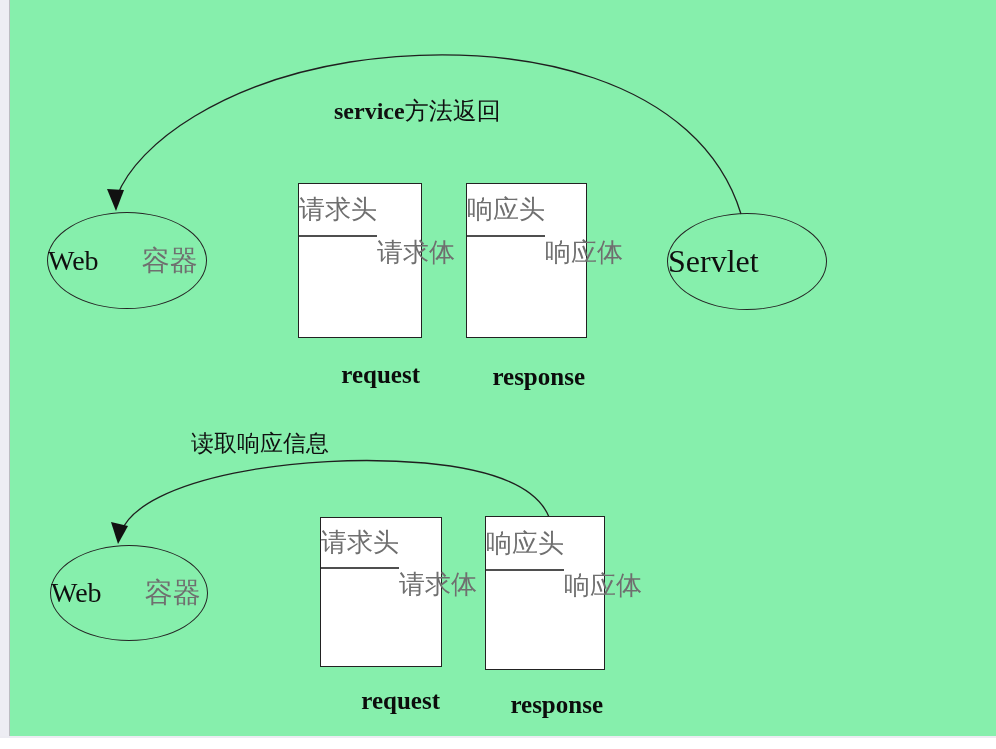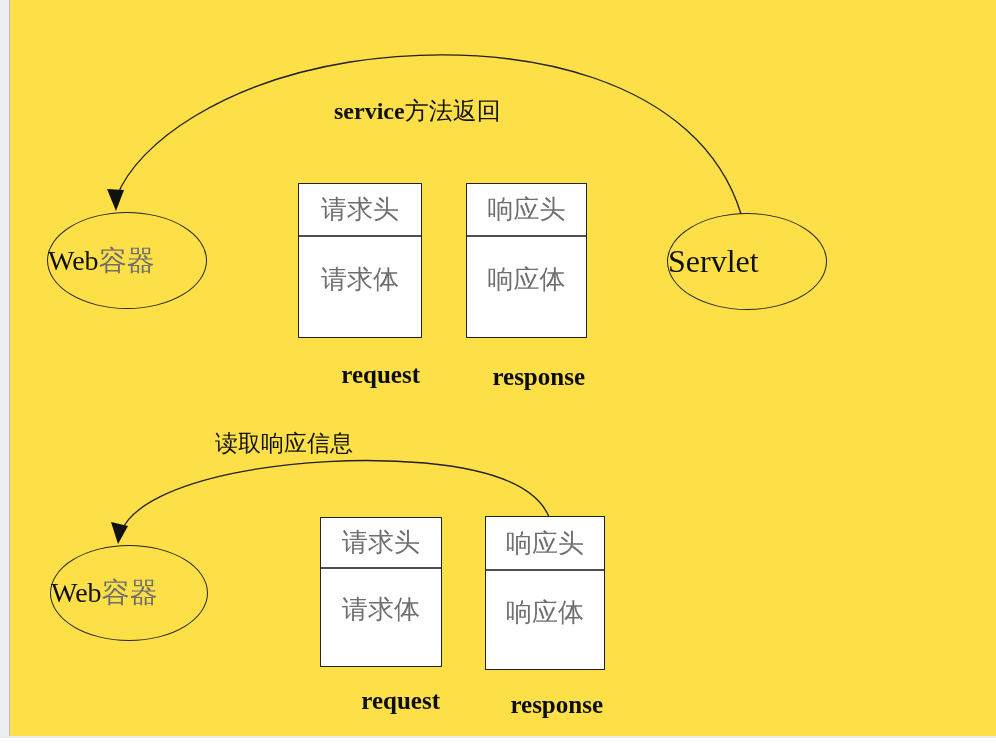--- a/index.html
+++ b/index.html
@@ -5,21 +5,21 @@
   html, body {
     margin: 0;
     padding: 0;
     background: #ffffff;
     font-family: "Liberation Serif", "DejaVu Serif", serif;
   }
   #canvas {
     position: relative;
     width: 996px;
     height: 738px;
-    background: #fde047;
+    background: #86efac;
     overflow: hidden;
   }
   .edge-strip {
     position: absolute;
     left: 0; top: 0;
     width: 9px; height: 749px;
     background: #ededf3;
     border-right: 1px solid #bcbcc2;
   }
   .bottom-hairline {
@@ -46,28 +46,28 @@
     position: absolute;
     border: 1.4px solid #242424;
     border-radius: 50%;
     display: flex;
     align-items: center;
     justify-content: flex-start;
     font-size: 28px;
     color: #0f0f0f;
     white-space: nowrap;
   }
-  .cjk-muted { color: #6f6f6f; }
+  .cjk-muted { color: #6f6f6f; margin-left: 43px; }
   .latin-dark { color: #0f0f0f; }
   .msg-box {
     position: absolute;
     border: 1.5px solid #222222;
     background: #ffffff;
     display: flex;
-    flex-direction: column;
+    flex-direction: row;
     text-align: right;
   }
   .msg-box .hdr {
     border-bottom: 2px solid #4f4f4f;
     display: flex;
     align-items: center;
     justify-content: center;
     font-size: 26px;
     color: #6f6f6f;
     white-space: nowrap;
@@ -139,21 +139,21 @@
     <div class="msg-box" style="left:466px; top:183px; width:119px; height:153px;">
       <div class="hdr" style="height:51px;">响应头</div>
       <div class="bdy">响应体</div>
     </div>
     <div class="box-caption" style="left:466px; top:363px; width:119px;">response</div>
 
   </div>
 
   <div>
 
-    <div class="arc-label" style="left:215px; top:428px; font-size:23px;">读取响应信息</div>
+    <div class="arc-label" style="left:191px; top:428px; font-size:23px;">读取响应信息</div>
 
     <div class="node-ellipse" style="left:50px; top:545px; width:156px; height:94px;">
       <span class="latin-dark">Web</span>
         <span class="cjk-muted">容器</span>
     </div>
 
     <div class="msg-box" style="left:320px; top:517px; width:120px; height:148px;">
       <div class="hdr" style="height:49px;">请求头</div>
       <div class="bdy">请求体</div>
     </div>

